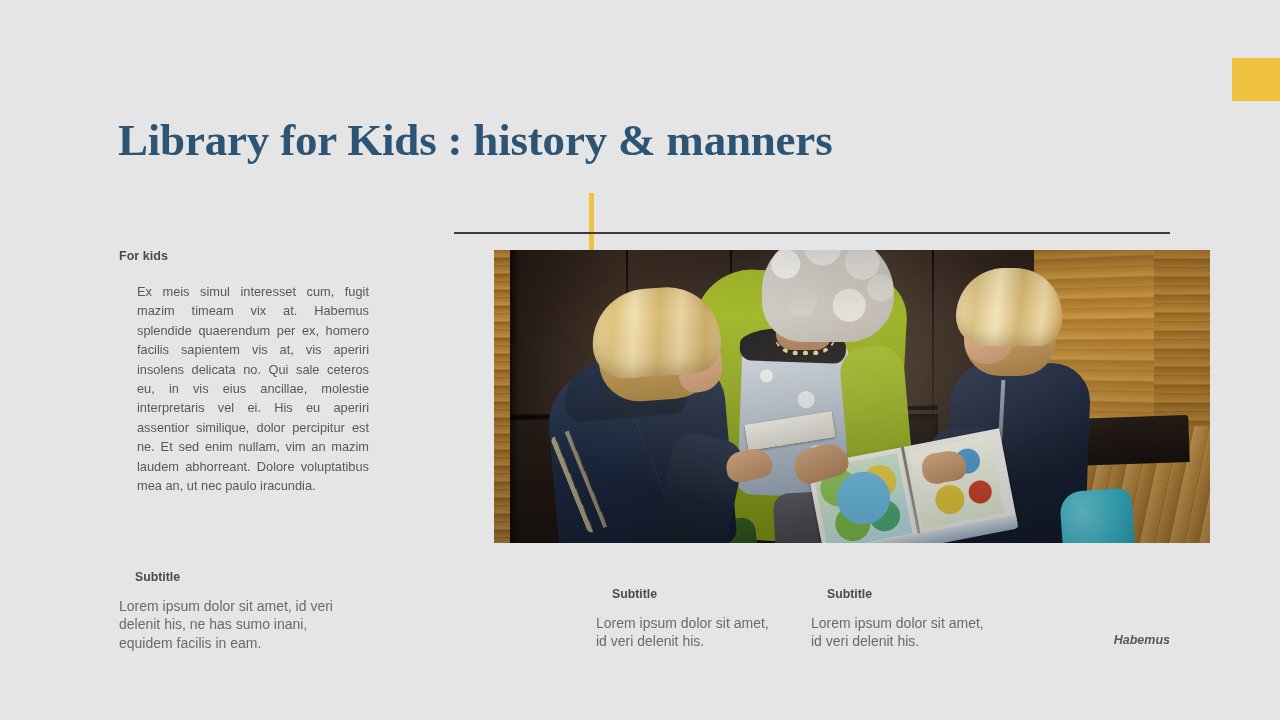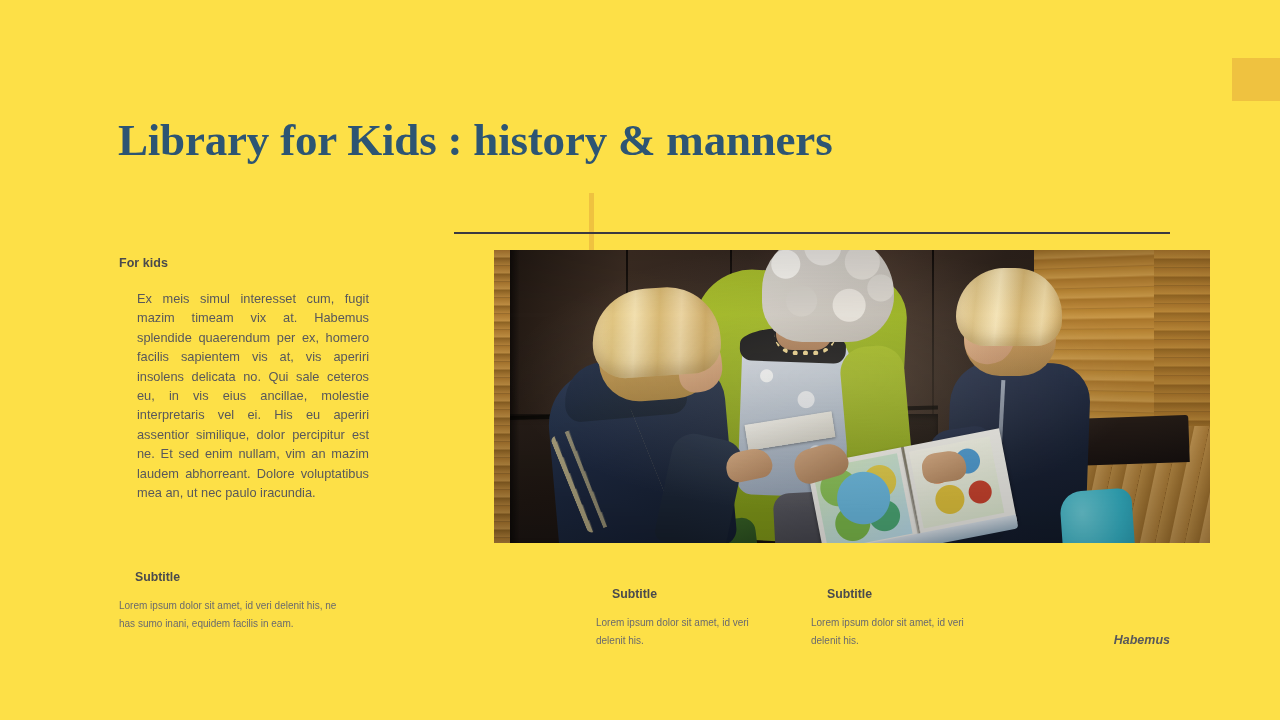--- a/index.html
+++ b/index.html
@@ -13,21 +13,21 @@
     height: 720px;
     overflow: hidden;
     font-family: "Liberation Sans", sans-serif;
     -webkit-font-smoothing: antialiased;
   }
 
   #slide {
     position: relative;
     width: 1280px;
     height: 720px;
-    background: #fde047;
+    background: #e5e5e5;
   }
 
   
   .yellow-corner {
     position: absolute;
     left: 1232px;
     top: 58px;
     width: 48px;
     height: 43px;
     background: #efc240;
@@ -66,21 +66,21 @@
   }
 
   
   .left-col {
     position: absolute;
     left: 119px;
     top: 241px;
     width: 268px;
   }
   .block-head {
-    margin: 15px 0 17px 0;
+    margin: 8px 0 17px 0;
     font-size: 12.5px;
     font-weight: bold;
     line-height: 15px;
     color: #4a4a4d;
     letter-spacing: 0.05px;
   }
   .block-body {
     margin: 18px;
     font-size: 12.8px;
     line-height: 19.4px;
@@ -99,21 +99,21 @@
 
   .sub-head {
     margin: 0 0 12px 16px;
     font-size: 12.3px;
     font-weight: bold;
     line-height: 15px;
     color: #4a4a4d;
   }
   .sub-body {
     margin: 0;
-    font-size: 10px;
+    font-size: 14px;
     line-height: 18.4px;
     color: #6a6a6d;
   }
 
   
   .footer-mark {
     position: absolute;
     left: 1098px;
     top: 633px;
     width: 72px;

